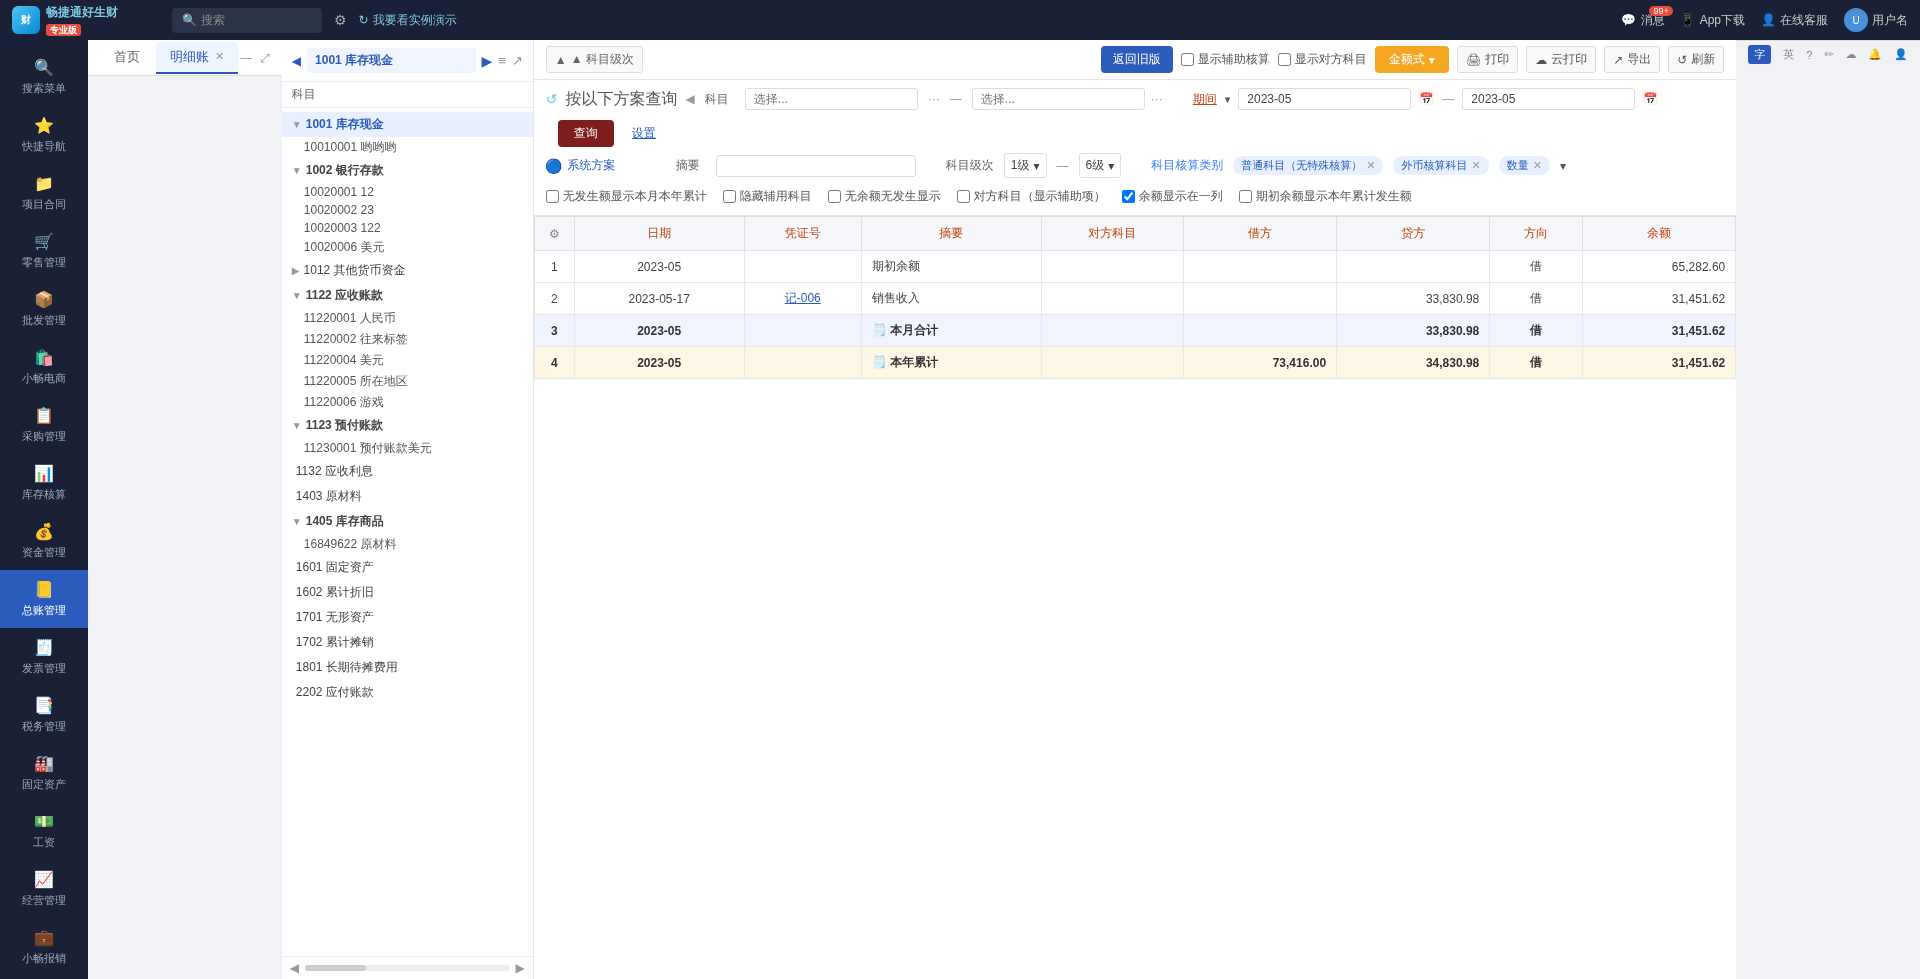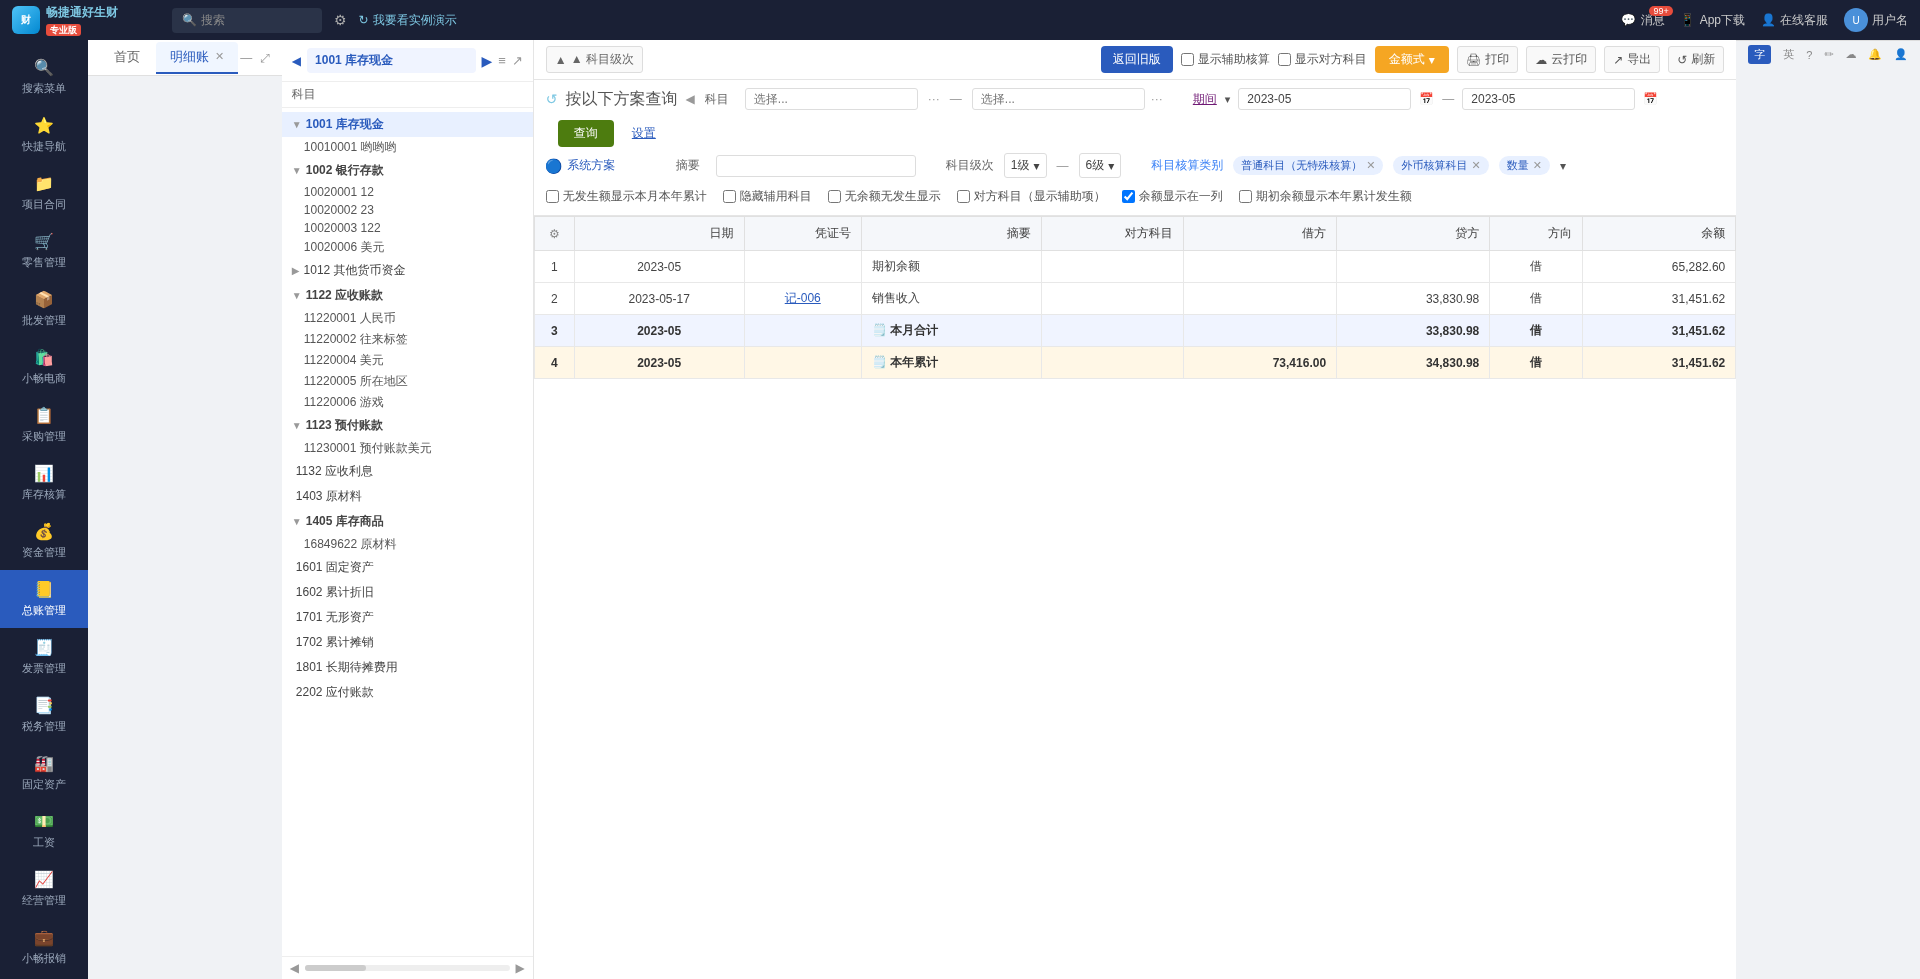--- a/index.html
+++ b/index.html
@@ -71,34 +71,34 @@
     .btn-action { color: #555; font-size: 12px; cursor: pointer; display: flex; align-items: center; gap: 4px; padding: 4px 8px; border: 1px solid #ddd; border-radius: 3px; background: #f9f9f9; }
 
     
     .filter-area { background: #fff; padding: 8px 12px; border-bottom: 1px solid #e5e5e5; }
     .filter-row { display: flex; align-items: center; gap: 10px; margin-bottom: 6px; flex-wrap: wrap; }
     .filter-label { color: #666; font-size: 12px; min-width: 30px; }
     .filter-input { border: 1px solid #ddd; border-radius: 3px; padding: 3px 8px; font-size: 12px; color: #666; min-width: 120px; outline: none; }
     .filter-select { border: 1px solid #ddd; border-radius: 3px; padding: 3px 6px; font-size: 12px; color: #444; background: #fff; cursor: pointer; display: flex; align-items: center; gap: 4px; }
     .filter-date { border: 1px solid #ddd; border-radius: 3px; padding: 3px 8px; font-size: 12px; color: #444; min-width: 80px; }
     .filter-scheme { display: flex; align-items: center; gap: 8px; }
-    .query-btn { background: #4d7c0f; color: white; padding: 5px 16px; border-radius: 4px; cursor: pointer; font-size: 12px; border: none; }
+    .query-btn { background: #7f1d1d; color: white; padding: 5px 16px; border-radius: 4px; cursor: pointer; font-size: 12px; border: none; }
     .settings-btn { color: #2a5bbd; font-size: 12px; cursor: pointer; padding: 4px 8px; text-decoration: underline; }
     .tag-item { display: inline-flex; align-items: center; gap: 4px; background: #e8f0ff; color: #2a5bbd; padding: 2px 8px; border-radius: 10px; font-size: 11px; }
     .tag-close { cursor: pointer; color: #999; }
     .period-section { display: flex; align-items: center; gap: 8px; margin-left: auto; }
 
     
     .checkbox-row { display: flex; align-items: center; gap: 16px; padding: 4px 0 2px; flex-wrap: wrap; }
     .cb-item { display: flex; align-items: center; gap: 4px; font-size: 12px; color: #555; cursor: pointer; }
 
     
     .table-container { flex: 1; overflow: auto; background: #fff; }
     table { width: 100%; border-collapse: collapse; font-size: 12px; }
-    thead th { background: #f5f7fa; border: 1px solid #e0e0e0; padding: 8px 10px; text-align: right; color: #404040; font-weight: normal; position: sticky; top: 0; z-index: 1; }
+    thead th { background: #f5f7fa; border: 1px solid #e0e0e0; padding: 8px 10px; text-align: center; color: #c2410c; font-weight: normal; position: sticky; top: 0; z-index: 1; }
     tbody td { border: 1px solid #e8e8e8; padding: 7px 10px; color: #444; }
     tbody td.center { text-align: center; }
     tbody td.right { text-align: right; }
     tbody tr.summary td { background: #f0f4ff; font-weight: bold; color: #333; }
     tbody tr.year-summary td { background: #fff7e6; font-weight: bold; color: #333; }
     .link-text { color: #2a5bbd; cursor: pointer; text-decoration: underline; }
     .gear-cell { color: #888; text-align: center; }
 
     
     .status-bar { background: #f0f2f5; border-top: 1px solid #ddd; padding: 4px 12px; display: flex; align-items: center; gap: 8px; font-size: 11px; color: #888; height: 28px; }
@@ -407,21 +407,21 @@
             </div>
 
             <span class="filter-label">科目</span>
             <input class="filter-input" style="min-width: 100px;" placeholder="选择...">
             <span style="color:#999;">···</span>
             <span style="color:#999;">—</span>
             <input class="filter-input" style="min-width: 80px;" placeholder="选择...">
             <span style="color:#999; margin-left:-4px;">···</span>
 
             <div class="period-section" style="margin-left:20px;">
-              <span style="color:#701a75;text-decoration:underline;">期间</span>
+              <span style="color:#c2410c;text-decoration:underline;">期间</span>
               <span style="cursor:pointer; color:#555; font-size:11px;">▾</span>
               <input class="filter-date" value="2023-05" style="">
               <span style="cursor:pointer; color:#666;">📅</span>
               <span style="color:#999;">—</span>
               <input class="filter-date" value="2023-05" style="">
               <span style="cursor:pointer; color:#666;">📅</span>
             </div>
             <button class="query-btn" style="margin-left:12px;">查询</button>
             <span class="settings-btn">设置</span>
           </div>

